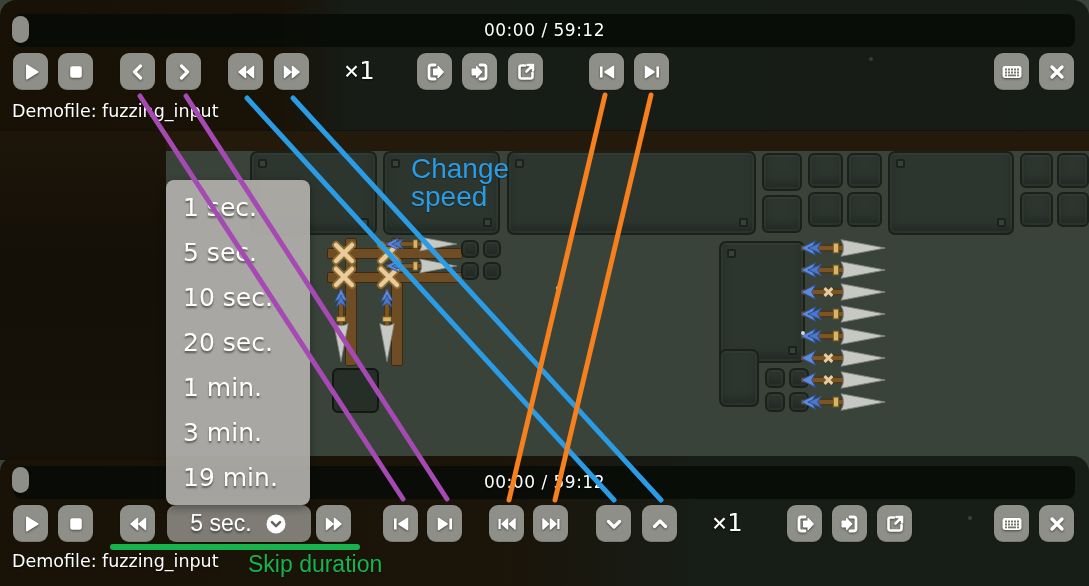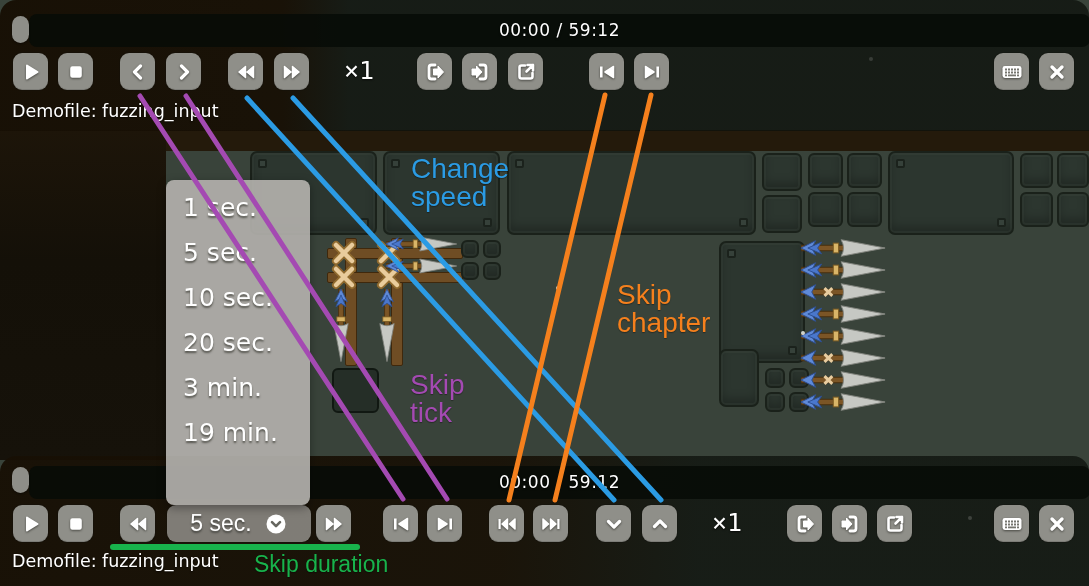--- a/index.html
+++ b/index.html
@@ -20,21 +20,21 @@
   .darktile{background:#252e27;border:2px solid #111812;border-radius:6px;}
   .star{position:absolute;width:4px;height:4px;border-radius:50%;background:rgba(235,240,235,.85);}
   .varrow{transform:rotate(90deg);}
 
   
   .panel{left:0;width:1089px;height:131px;}
   .panel.top{top:0;border-radius:16px 16px 0 0;
     background:linear-gradient(90deg,rgba(23,15,4,.97) 0%,rgba(23,15,4,.94) 26%,rgba(13,17,12,.78) 32%,rgba(13,17,12,.78) 100%);}
   .panel.bottom{top:456px;height:130px;border-radius:16px 16px 0 0;
     background:linear-gradient(90deg,rgba(23,15,4,.95) 0%,rgba(23,15,4,.9) 46%,rgba(12,16,11,.75) 64%,rgba(12,16,11,.75) 100%);}
-  .timebar{left:29px;width:1061px;height:33px;background:rgba(7,11,7,.88);
+  .timebar{left:14px;width:1061px;height:33px;background:rgba(7,11,7,.88);
            border-radius:8px;color:#fff;font-size:17px;line-height:33px;text-align:center;
            letter-spacing:.5px;text-shadow:0 1px 2px rgba(0,0,0,.7);}
   .pill{left:12px;width:17px;height:27px;border-radius:9px;background:#8e8e88;
         box-shadow:0 1px 2px rgba(0,0,0,.4);}
   .demofile{left:12px;color:#fff;font-size:17.5px;text-shadow:0 1px 2px rgba(0,0,0,.7);white-space:nowrap;}
 
   
   .btn{position:absolute;width:35px;height:37px;border-radius:9px;background:#8f8f89;
        display:flex;align-items:center;justify-content:center;padding:0;border:none;
        box-shadow:0 0 0 1px rgba(15,15,10,.25), inset 0 -1px 0 rgba(0,0,0,.12);}
@@ -51,21 +51,21 @@
         background:rgba(177,175,171,.93);box-shadow:0 3px 10px rgba(0,0,0,.35);padding-top:5px;}
   .menu-item{height:45px;line-height:45px;padding-left:17px;color:#fff;font-size:25px;
              text-shadow:0 2px 2px rgba(70,70,64,.85);white-space:nowrap;}
 
   
   .ann{position:absolute;font-family:"Liberation Sans",sans-serif;font-size:28px;
        line-height:28px;text-shadow:0 1px 1px rgba(0,0,0,.35);}
   .ann.change{left:411px;top:155px;width:100px;color:#2b9be4;}
   .ann.tick{left:410px;top:371px;width:70px;color:#a44ab2;}
   .ann.chapter{left:617px;top:281px;width:105px;color:#f5801d;}
-  .ann.duration{left:254px;top:550px;color:#18b34c;font-size:23px;white-space:nowrap;}
+  .ann.duration{left:248px;top:550px;color:#18b34c;font-size:23px;white-space:nowrap;}
 
   .lines{position:absolute;left:0;top:0;pointer-events:none;}
 </style>
 </head>
 <body>
 
 <div id="stage">
 
   <div>
     <div class="abs brown-strip" style="left:0;top:130px;width:1089px;height:21px;"></div>
@@ -437,27 +437,26 @@
       </button>
 
     <div class="abs demofile" style="top:95px;">Demofile: fuzzing_input</div>
   </div>
 
   <div class="abs menu">
     <div class="menu-item">1 sec.</div>
     <div class="menu-item">5 sec.</div>
     <div class="menu-item">10 sec.</div>
     <div class="menu-item">20 sec.</div>
+    <div class="menu-item">1 min.</div>
     <div class="menu-item">3 min.</div>
     <div class="menu-item">19 min.</div>
   </div>
 
   <div class="ann change">Change speed</div>
-  <div class="ann tick">Skip tick</div>
-  <div class="ann chapter">Skip chapter</div>
   <div class="ann duration">Skip duration</div>
 
   <svg class="lines" width="1089" height="586">
     <line x1="140" y1="96" x2="403" y2="499" stroke="#a44ab2" stroke-width="5" stroke-linecap="round"></line>
     <line x1="186" y1="96" x2="447" y2="499" stroke="#a44ab2" stroke-width="5" stroke-linecap="round"></line>
     <line x1="247" y1="98" x2="614" y2="500" stroke="#2b9be4" stroke-width="5" stroke-linecap="round"></line>
     <line x1="293" y1="98" x2="661" y2="500" stroke="#2b9be4" stroke-width="5" stroke-linecap="round"></line>
     <line x1="605" y1="95" x2="509" y2="500" stroke="#f5801d" stroke-width="5" stroke-linecap="round"></line>
     <line x1="651" y1="95" x2="555" y2="500" stroke="#f5801d" stroke-width="5" stroke-linecap="round"></line>
     <line x1="113" y1="547" x2="357" y2="547" stroke="#18b34c" stroke-width="6" stroke-linecap="round"></line>

